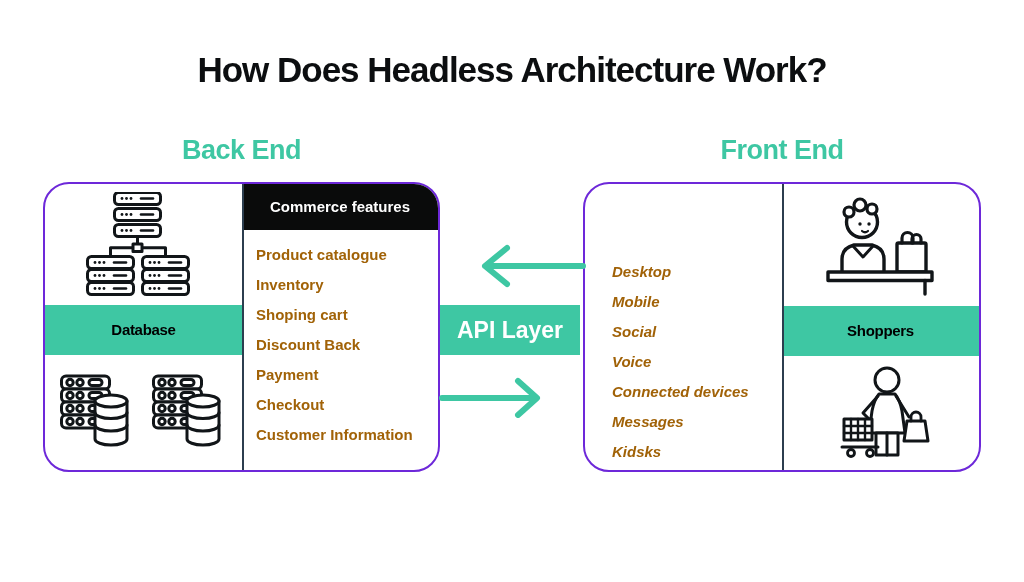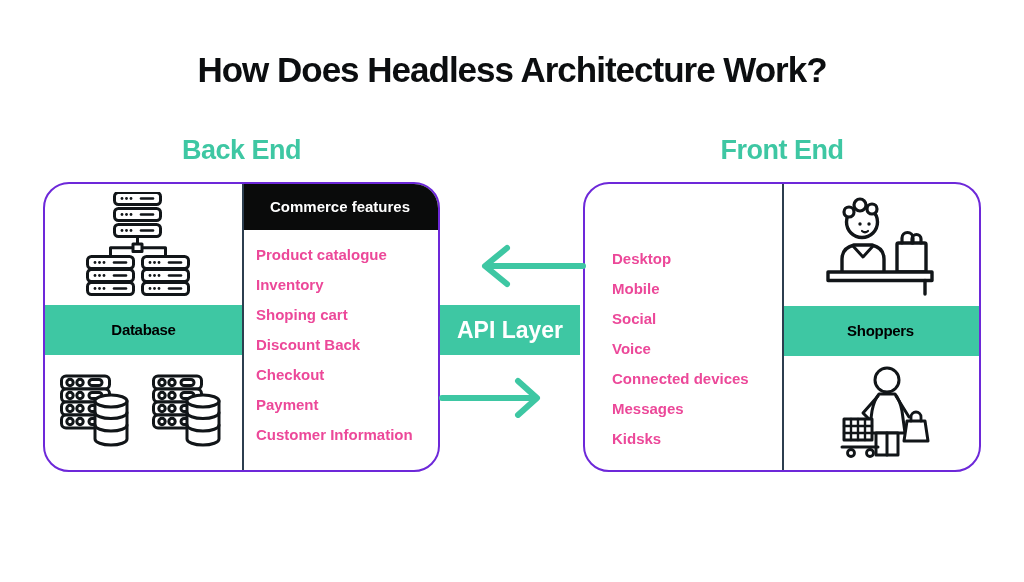--- a/index.html
+++ b/index.html
@@ -22,24 +22,24 @@
   .v-divider{position:absolute;top:0;bottom:0;width:2px;background:#2c3e4f;z-index:4;}
   .divider-left{left:197px;}
   .divider-right{left:197px;}
   .band{position:absolute;height:50px;background:#3ec7a3;color:#000000;text-align:center;
         line-height:50px;font-size:15px;font-weight:800;letter-spacing:-0.3px;z-index:2;}
   .band-database{left:0;top:121px;width:197px;}
   .band-shoppers{left:197px;top:122px;width:197px;}
   .band-api{position:absolute;left:440px;top:305px;width:140px;height:50px;background:#3ec7a3;
         color:#ffffff;text-align:center;line-height:50px;font-size:23px;font-weight:800;z-index:1;}
   ul.feature-list{position:absolute;margin:0;padding:0;list-style:none;z-index:2;
-        font-size:15px;font-weight:600;color:#ec4899;}
+        font-size:15px;font-weight:600;color:#a16207;}
   ul.feature-list li{height:30px;line-height:30px;white-space:nowrap;}
   .list-commerce{left:211px;top:56px;}
-  .list-touchpoints{left:27px;top:60px;}
+  .list-touchpoints{left:27px;top:73px;font-style:italic;}
   .icon-svg{position:absolute;z-index:2;}
   svg .ln{stroke:#111518;stroke-width:3;fill:none;stroke-linecap:round;stroke-linejoin:round;}
   svg .fw{fill:#ffffff;}
   svg .fd{fill:#111518;stroke:none;}
   .arrows{position:absolute;left:433px;top:238px;z-index:1;}
 </style>
 </head>
 <body>
 
 <div class="canvas">
@@ -53,22 +53,22 @@
     <div class="v-divider divider-left"></div>
     <div class="panel-header header-commerce">Commerce features</div>
     <div class="band band-database">Database</div>
 
     <ul class="feature-list list-commerce">
 
     <li>Product catalogue</li>
         <li>Inventory</li>
         <li>Shoping cart</li>
         <li>Discount Back</li>
+        <li>Payment</li>
         <li>Checkout</li>
-        <li>Payment</li>
         <li>Customer Information</li>
       </ul>
 
     <svg class="icon-svg" style="left:40px;top:8px;" width="106" height="106" viewBox="0 0 106 106">
       <defs>
         <g id="srvrow">
           <rect class="ln fw" x="0.5" y="0.5" width="46" height="12" rx="4"></rect>
           <circle class="fd" cx="8" cy="6.5" r="1.4"></circle>
             <circle class="fd" cx="12.5" cy="6.5" r="1.4"></circle>
             <circle class="fd" cx="17" cy="6.5" r="1.4"></circle>

